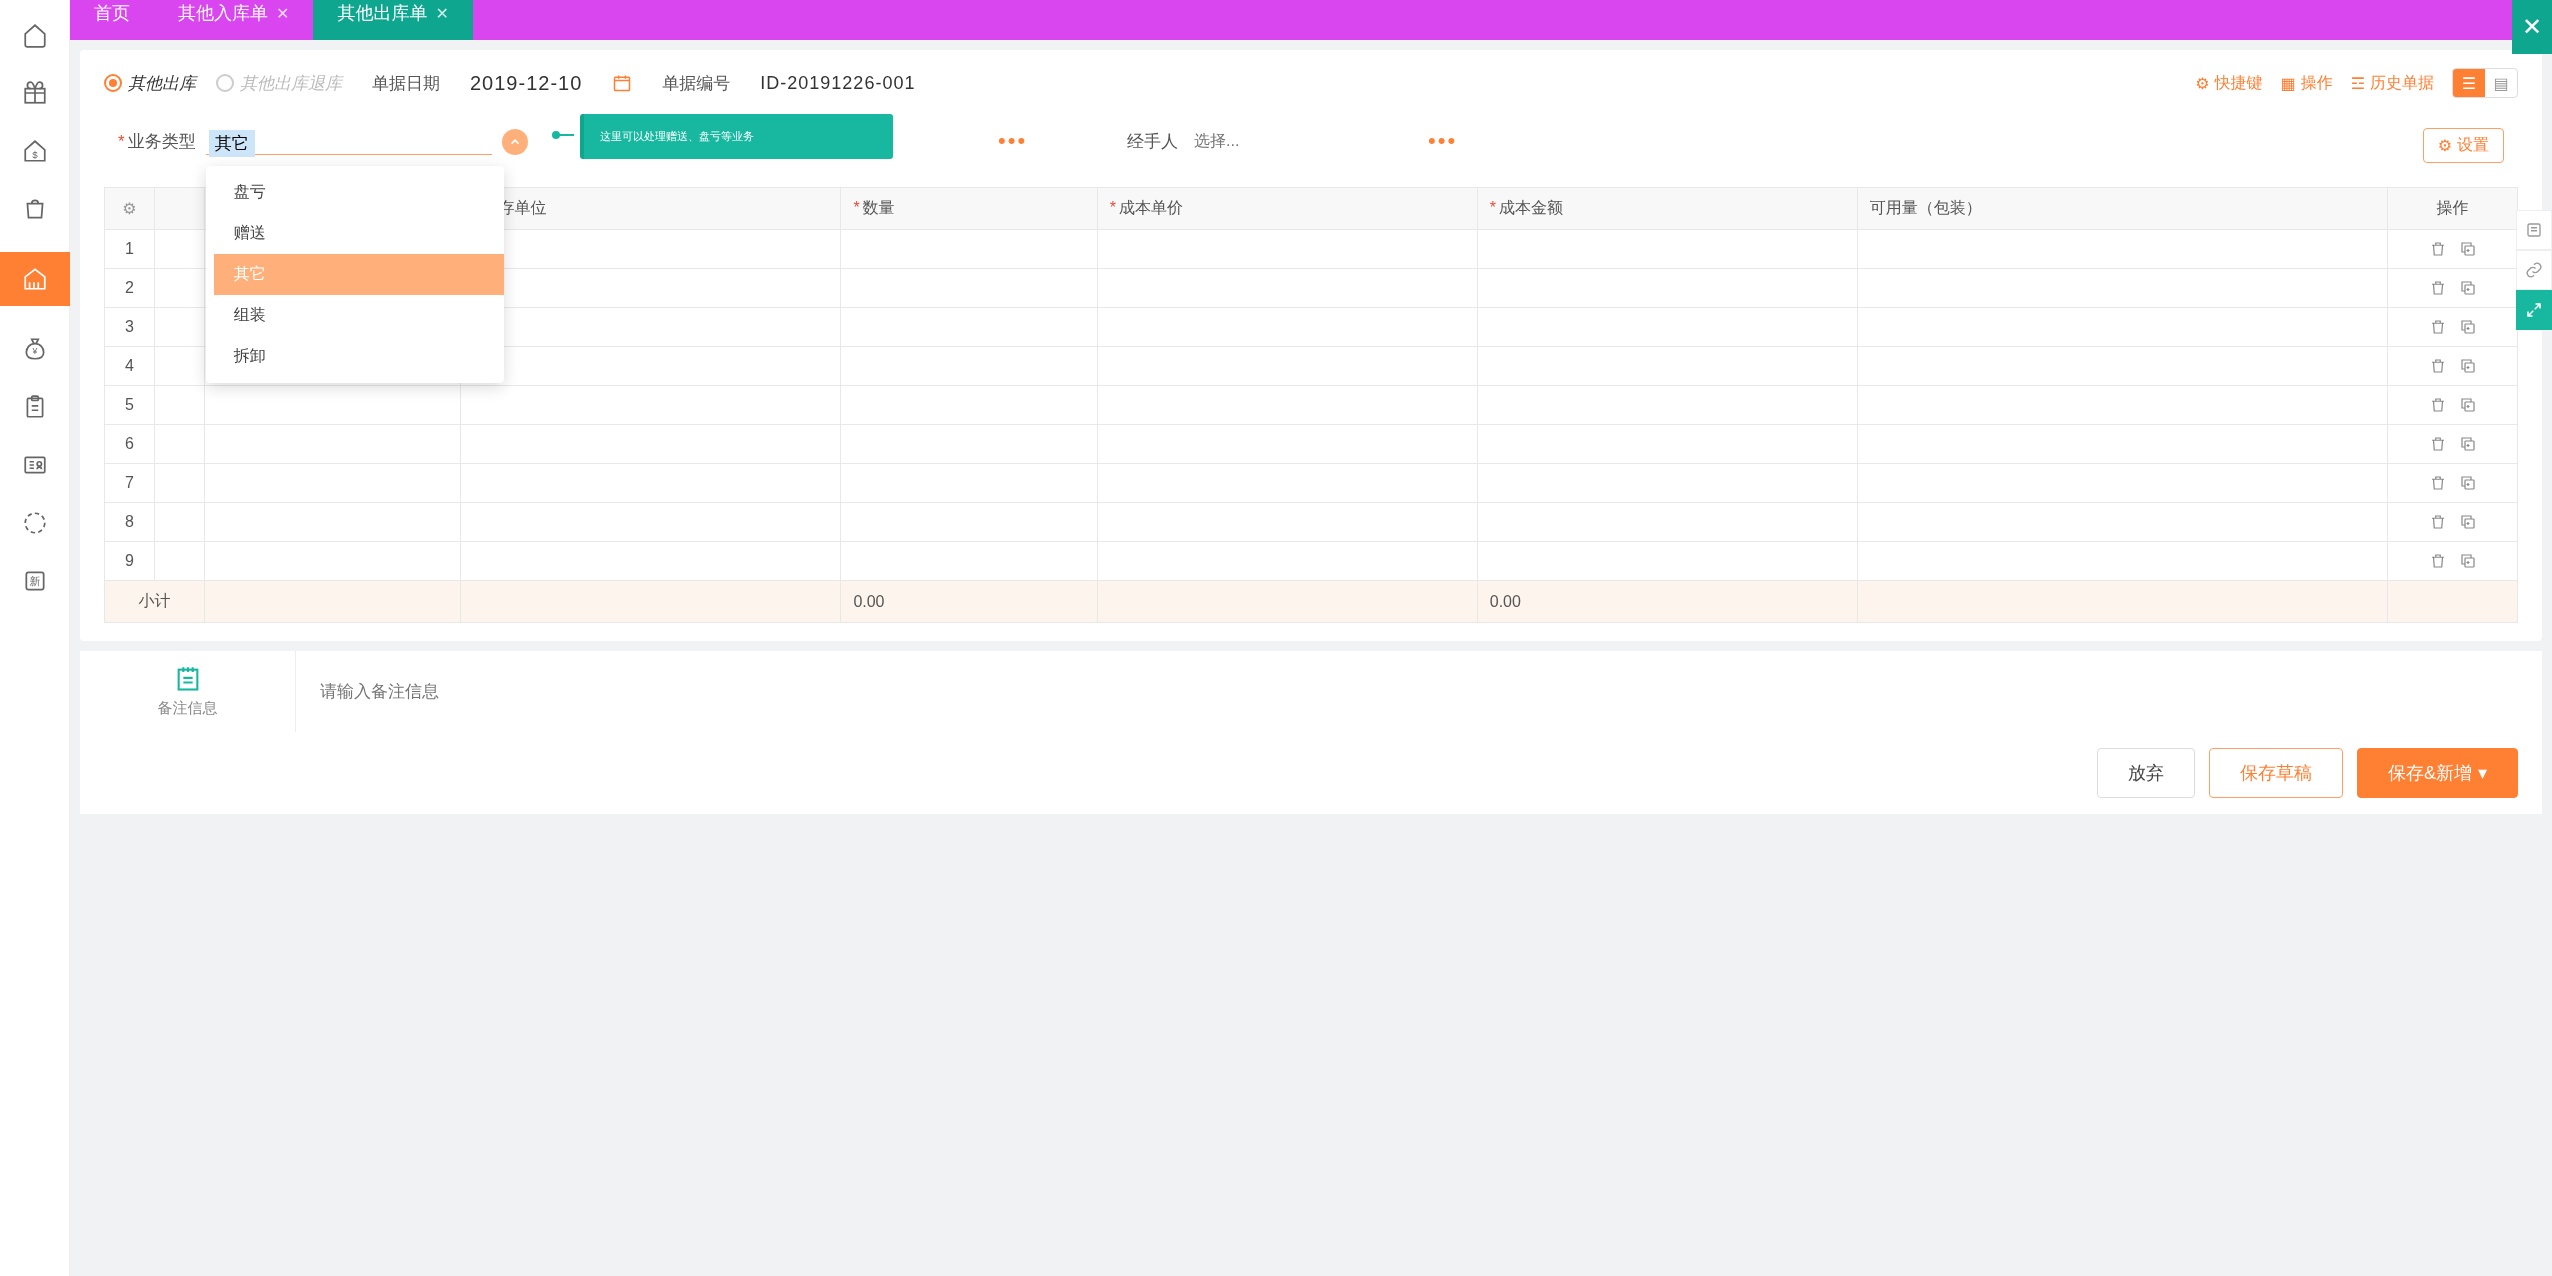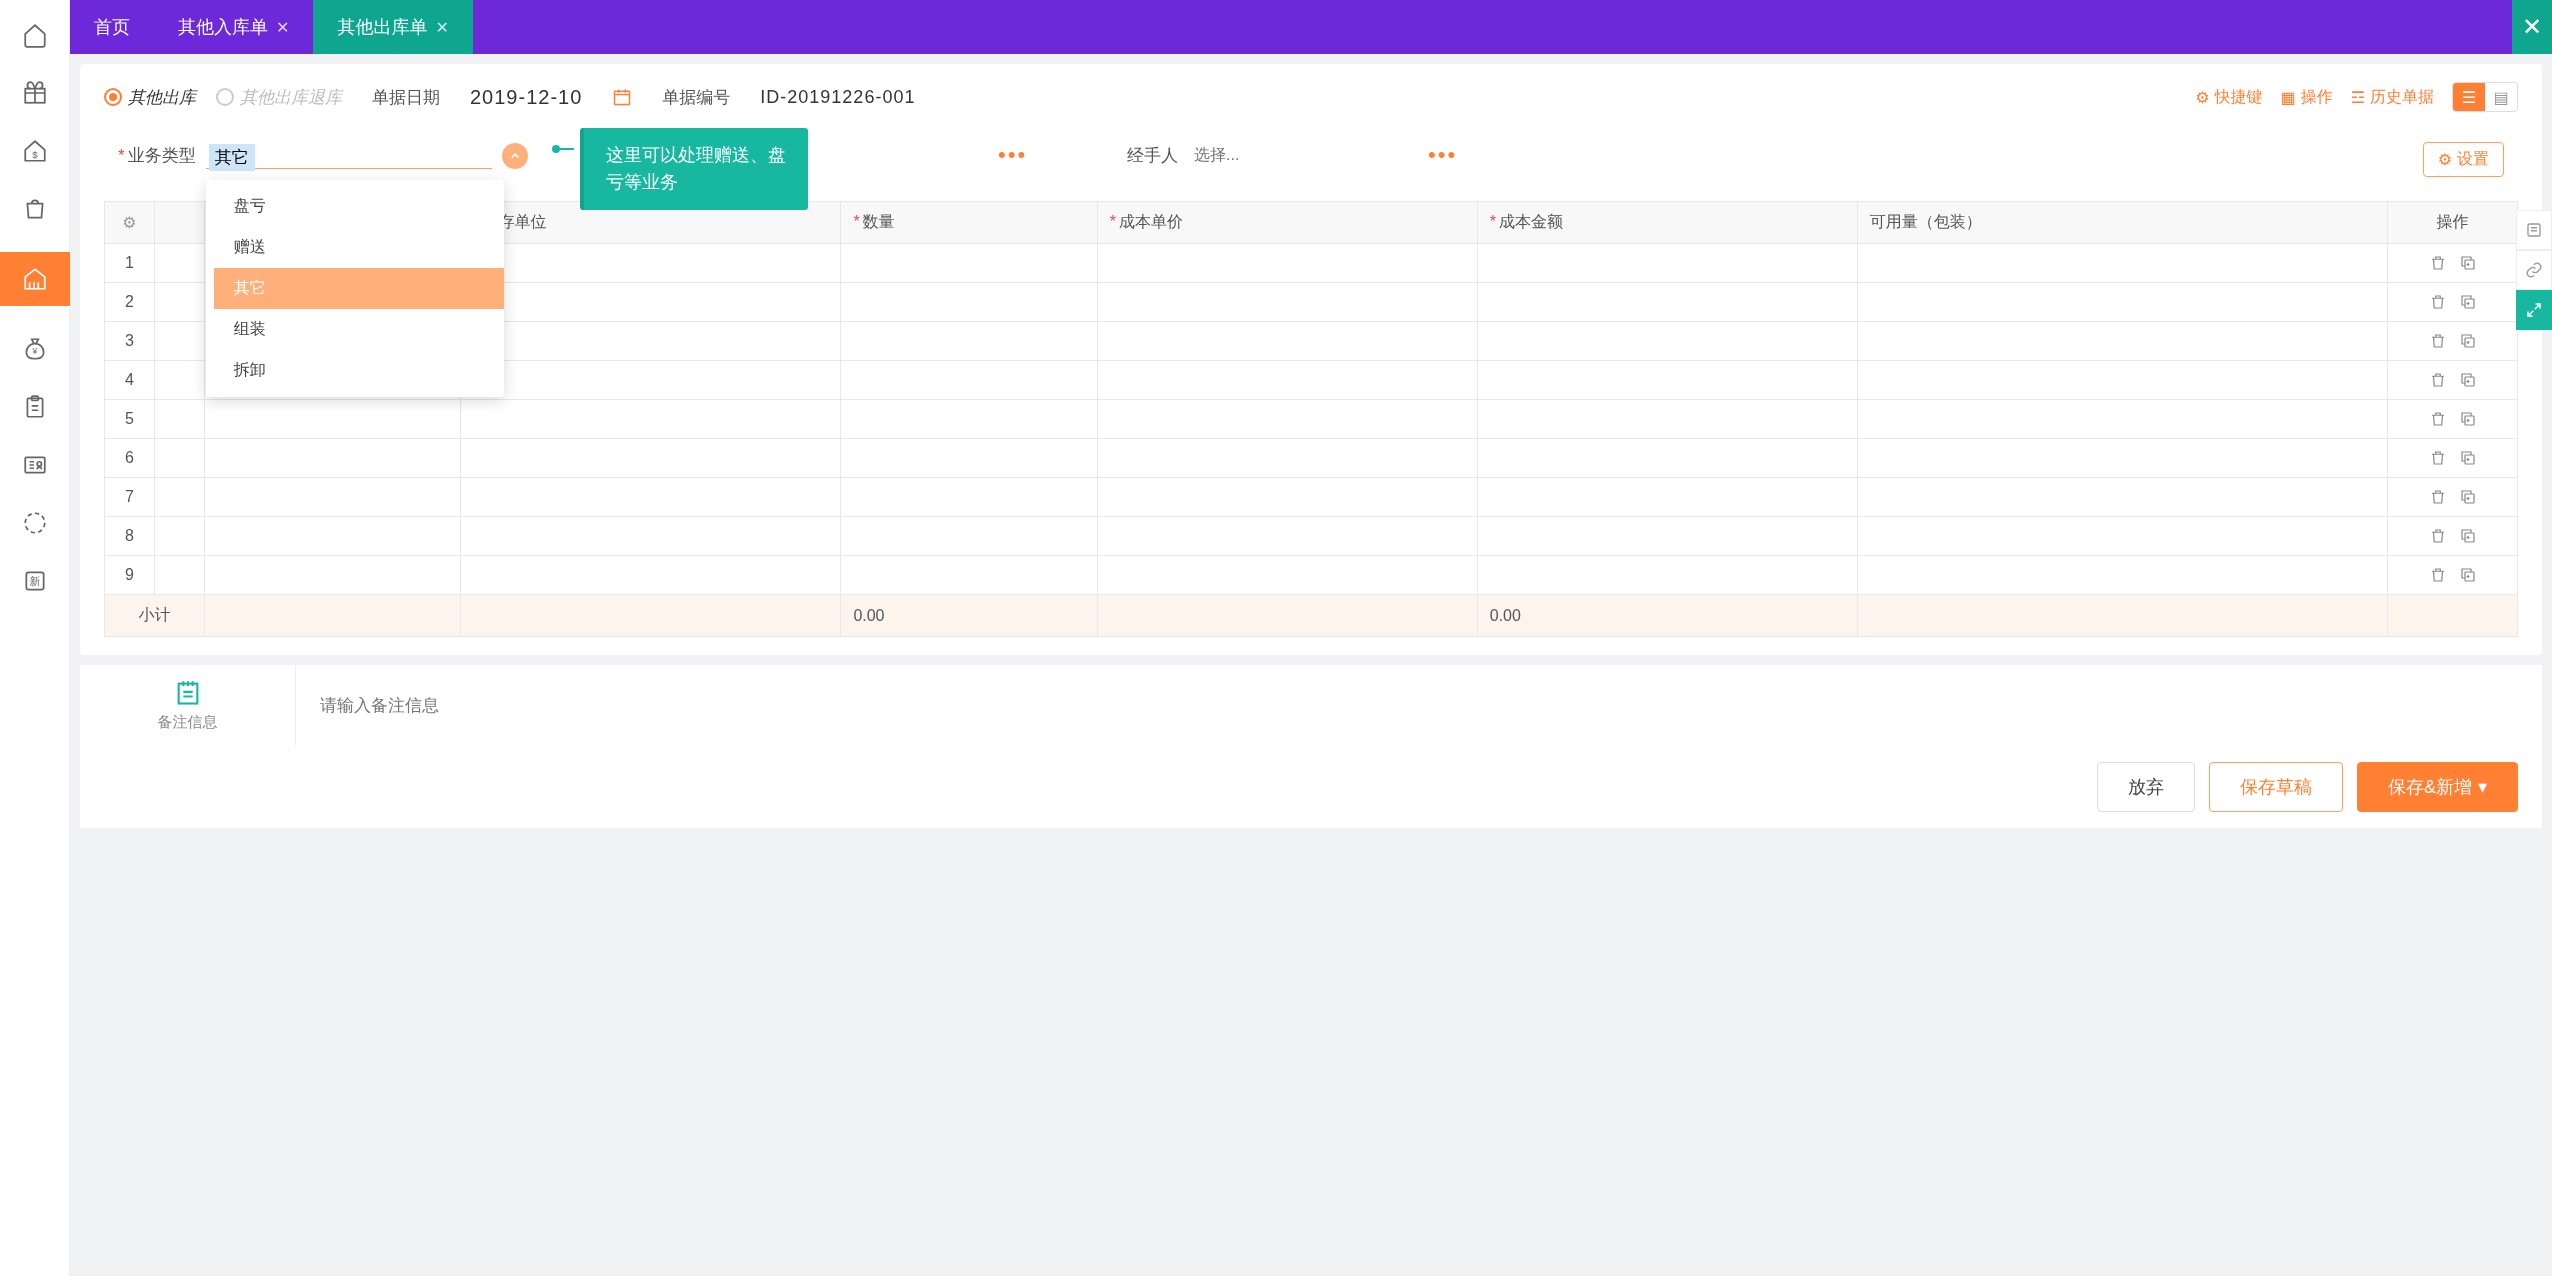--- a/index.html
+++ b/index.html
@@ -2,21 +2,21 @@
 <html><head>
 <meta charset="utf-8">
 <style>
 *{margin:0;padding:0;box-sizing:border-box;font-family:-apple-system,BlinkMacSystemFont,"PingFang SC","Microsoft YaHei",sans-serif;}
 body{background:#f1f2f3;overflow:hidden;}
 .app{display:flex;height:100vh;width:100vw;}
 .sidebar{width:70px;background:#fff;display:flex;flex-direction:column;align-items:center;padding-top:20px;gap:28px;border-right:1px solid #eee;}
 .sidebar-icon{width:30px;height:30px;display:flex;align-items:center;justify-content:center;color:#666;cursor:pointer;}
 .sidebar-icon.active{background:#ff7f33;color:#fff;width:70px;height:54px;}
 .main{flex:1;display:flex;flex-direction:column;position:relative;}
-.tabbar{height:54px;background:#6d28d9;display:flex;align-items:flex-end;position:relative;}
+.tabbar{height:40px;background:#d946ef;display:flex;align-items:flex-end;position:relative;}
 .tab{height:54px;padding:0 24px;display:flex;align-items:center;color:#fff;font-size:18px;cursor:pointer;gap:8px;}
 .tab.active{background:#0fa68f;}
 .tab-close{font-size:16px;opacity:.8;}
 .tabbar-close{position:absolute;right:0;top:0;width:40px;height:54px;display:flex;align-items:center;justify-content:center;background:#0fa68f;color:#fff;font-size:24px;cursor:pointer;}
 .content{flex:1;padding:10px;overflow:auto;}
 .card{background:#fff;border-radius:4px;padding:18px 24px;}
 .topbar{display:flex;align-items:center;gap:30px;font-size:17px;color:#555;}
 .radio-group{display:flex;gap:20px;align-items:center;font-style:italic;}
 .radio{display:flex;align-items:center;gap:6px;cursor:pointer;}
 .radio-dot{width:18px;height:18px;border:2px solid #ccc;border-radius:50%;display:flex;align-items:center;justify-content:center;}
@@ -34,21 +34,21 @@
 .field-label{color:#555;}
 .req{color:#e74c3c;margin-right:3px;}
 .field-input{border:none;border-bottom:1px solid #ff9f66;padding:4px 6px;width:280px;font-size:16px;outline:none;background:transparent;}
 .field-select{background:#cde5f9;padding:2px 6px;}
 .chev-icon{width:26px;height:26px;background:#ffb07a;border-radius:50%;display:flex;align-items:center;justify-content:center;color:#fff;cursor:pointer;}
 .dots{color:#ff7f33;font-size:22px;letter-spacing:2px;cursor:pointer;}
 .settings-btn{border:1px solid #ff9f66;color:#ff7f33;padding:6px 14px;border-radius:4px;display:flex;align-items:center;gap:5px;cursor:pointer;margin-left:auto;}
 .dropdown{position:absolute;top:38px;left:0;width:298px;background:#fff;box-shadow:0 4px 16px rgba(0,0,0,.15);border-radius:4px;z-index:10;padding:6px 0;}
 .dropdown-item{padding:10px 20px;font-size:16px;color:#444;cursor:pointer;margin-left:8px;}
 .dropdown-item.hover{background:#ffb07a;color:#fff;}
-.tooltip{position:absolute;background:#18b8a0;color:#fff;padding:14px 22px;font-size:18px;border-left:4px solid #0fa68f;width:228px;line-height:1.5;z-index:11;border-radius:3px;}
+.tooltip{position:absolute;background:#18b8a0;color:#fff;padding:14px 16px;font-size:11px;border-left:4px solid #0fa68f;width:313px;line-height:1.5;z-index:11;border-radius:3px;}
 .tooltip::before{content:"";position:absolute;left:-26px;top:20px;width:16px;height:2px;background:#18b8a0;}
 .tooltip::after{content:"";position:absolute;left:-32px;top:17px;width:8px;height:8px;border-radius:50%;background:#18b8a0;}
 .table-wrap{margin-top:24px;}
 table{width:100%;border-collapse:collapse;}
 th,td{border:1px solid #e8e8e8;padding:10px 12px;font-size:16px;text-align:left;color:#555;}
 th{background:#f8f8f8;font-weight:normal;}
 th.center,td.center{text-align:center;}
 .row-actions{display:flex;gap:12px;justify-content:center;color:#888;}
 .subtotal-row td{background:#fdf5ed;}
 .remarks{display:flex;background:#fff;margin-top:10px;}

